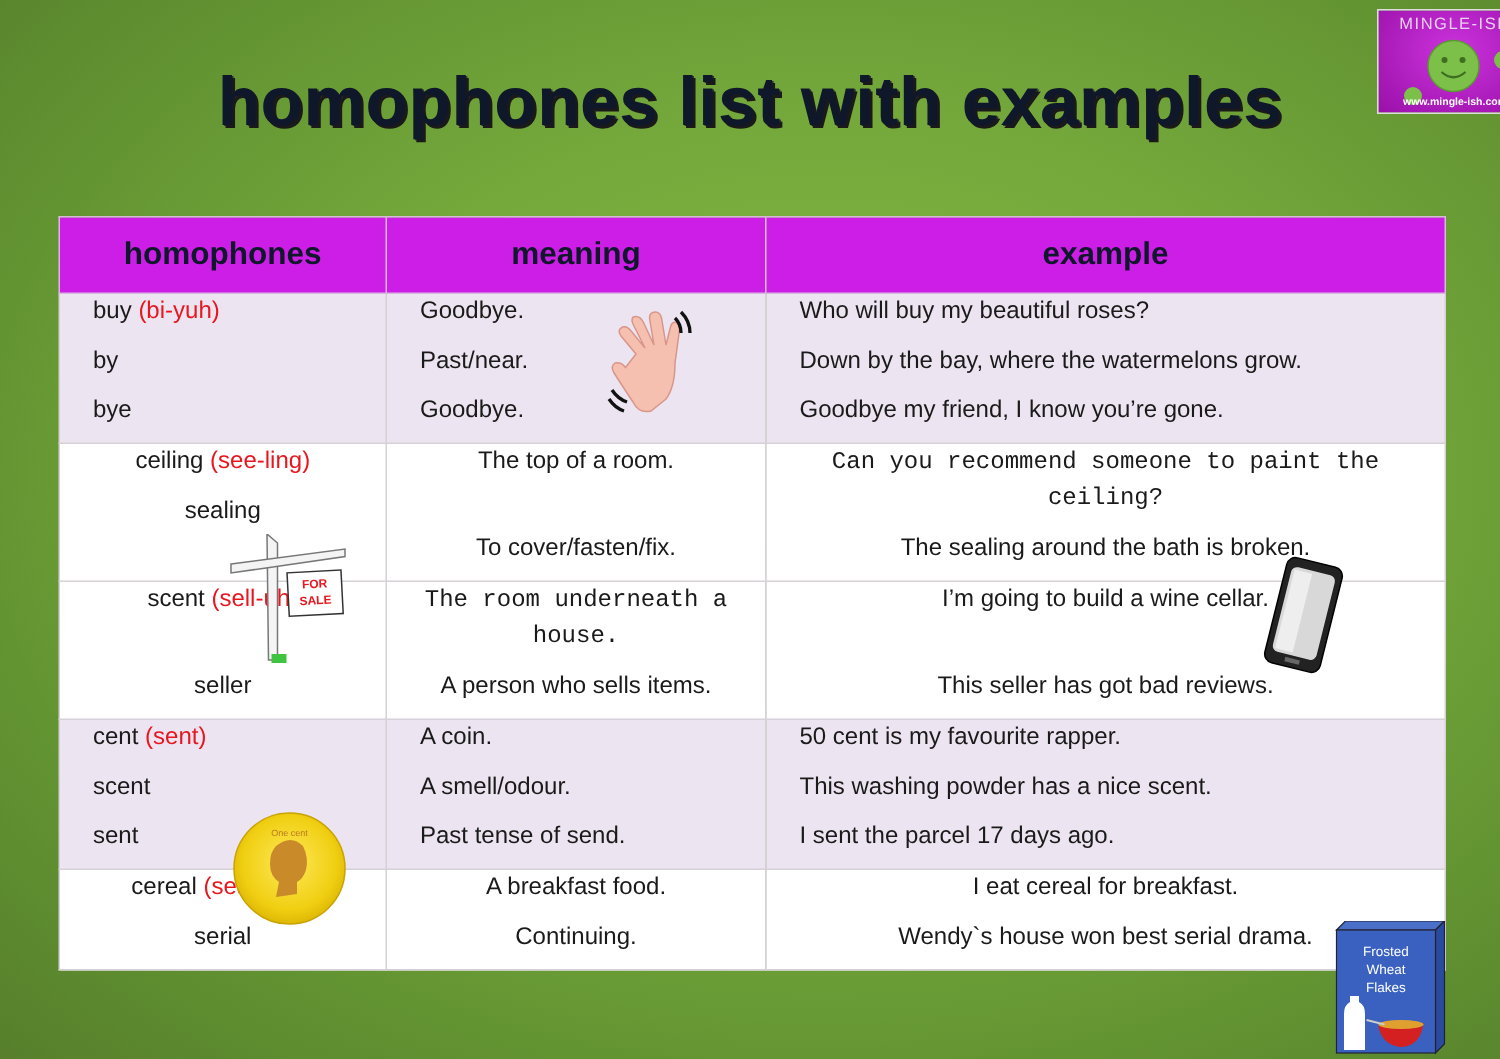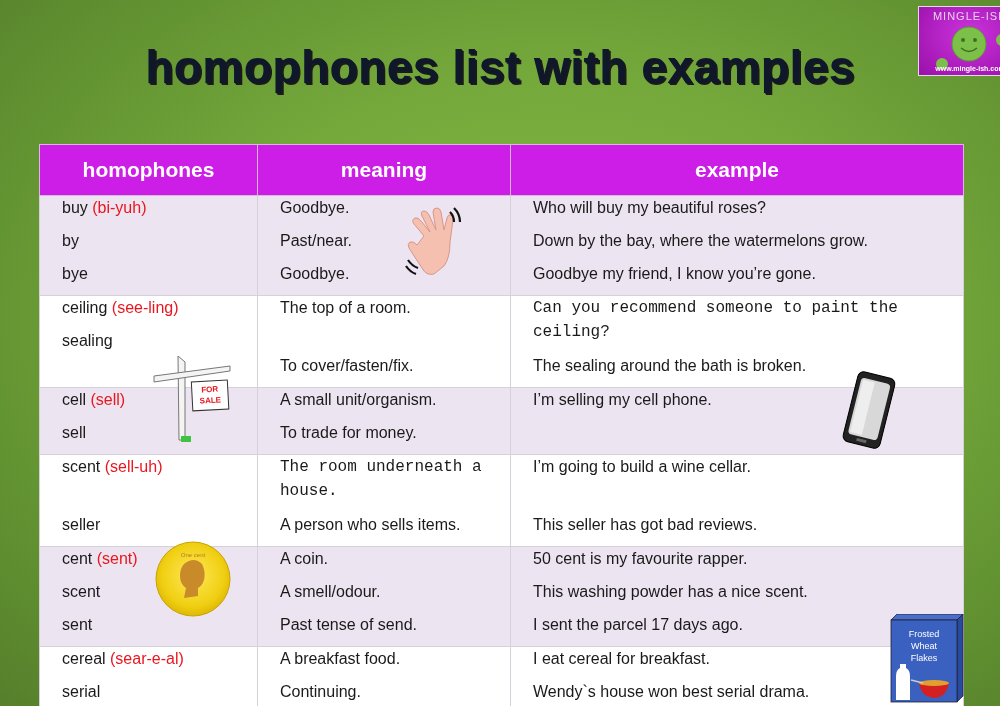--- a/index.html
+++ b/index.html
@@ -27,29 +27,29 @@
     position: absolute; bottom: 3px; left: 0; width: 100%; text-align: center;
     font-size: 7px; color: #fff; font-weight: bold;
   }
   .logo svg { position: absolute; left: 0; top: 0; }
 
   table.hp {
     position: absolute; left: 39px; top: 144px; width: 924px;
     border-collapse: collapse; table-layout: fixed;
   }
   table.hp th {
-    background: #cc1ee6; color: #ffffff; font-weight: bold; font-size: 21px;
+    background: #cc1ee6; color: #0f172a; font-weight: bold; font-size: 21px;
     height: 48px; text-align: center; border: 1px solid #d9b8e0;
   }
   table.hp td {
     vertical-align: top; border: 1px solid #d6d0d8; padding: 0 22px;
     font-size: 16px; color: #1a1a1a; line-height: 22px;
   }
   tr.shade td { background: #ece4f0; }
-  tr.plain td { background: #ffffff; }
+  tr.plain td { background: #ffffff; text-align: center; }
   .line { display: block; height: 33px; line-height: 24px; white-space: nowrap; }
   .line.wrap { white-space: normal; height: auto; line-height: 24px; font-family: Liberation Mono, monospace; }
   .pron { color: #e8171f; }
 
   .deco { position: absolute; }
 </style>
 </head>
 <body>
 
 <div class="title">homophones list with examples</div>
@@ -108,33 +108,20 @@
       <td>
         <span class="line" style="height:58px">The top of a room.</span>
         <span class="line">To cover/fasten/fix.</span>
       </td>
       <td>
         <span class="line wrap" style="height:58px;padding-top:0">Can you recommend someone to paint the ceiling?</span>
         <span class="line">The sealing around the bath is broken.</span>
       </td>
     </tr>
 
-    <tr class="shade" style="height:64px">
-      <td>
-        <span class="line"><span>cell</span> <span class="pron">(sell)</span></span>
-        <span class="line">sell</span>
-      </td>
-      <td>
-        <span class="line">A small unit/organism.</span>
-        <span class="line">To trade for money.</span>
-      </td>
-      <td>
-        <span class="line">I’m selling my cell phone.</span>
-      </td>
-    </tr>
 
     <tr class="plain" style="height:89px">
       <td>
         <span class="line" style="height:58px"><span>scent</span> <span class="pron">(sell-uh)</span></span>
         <span class="line">seller</span>
       </td>
       <td>
         <span class="line wrap" style="height:58px">The room underneath a house.</span>
         <span class="line">A person who sells items.</span>
       </td>

